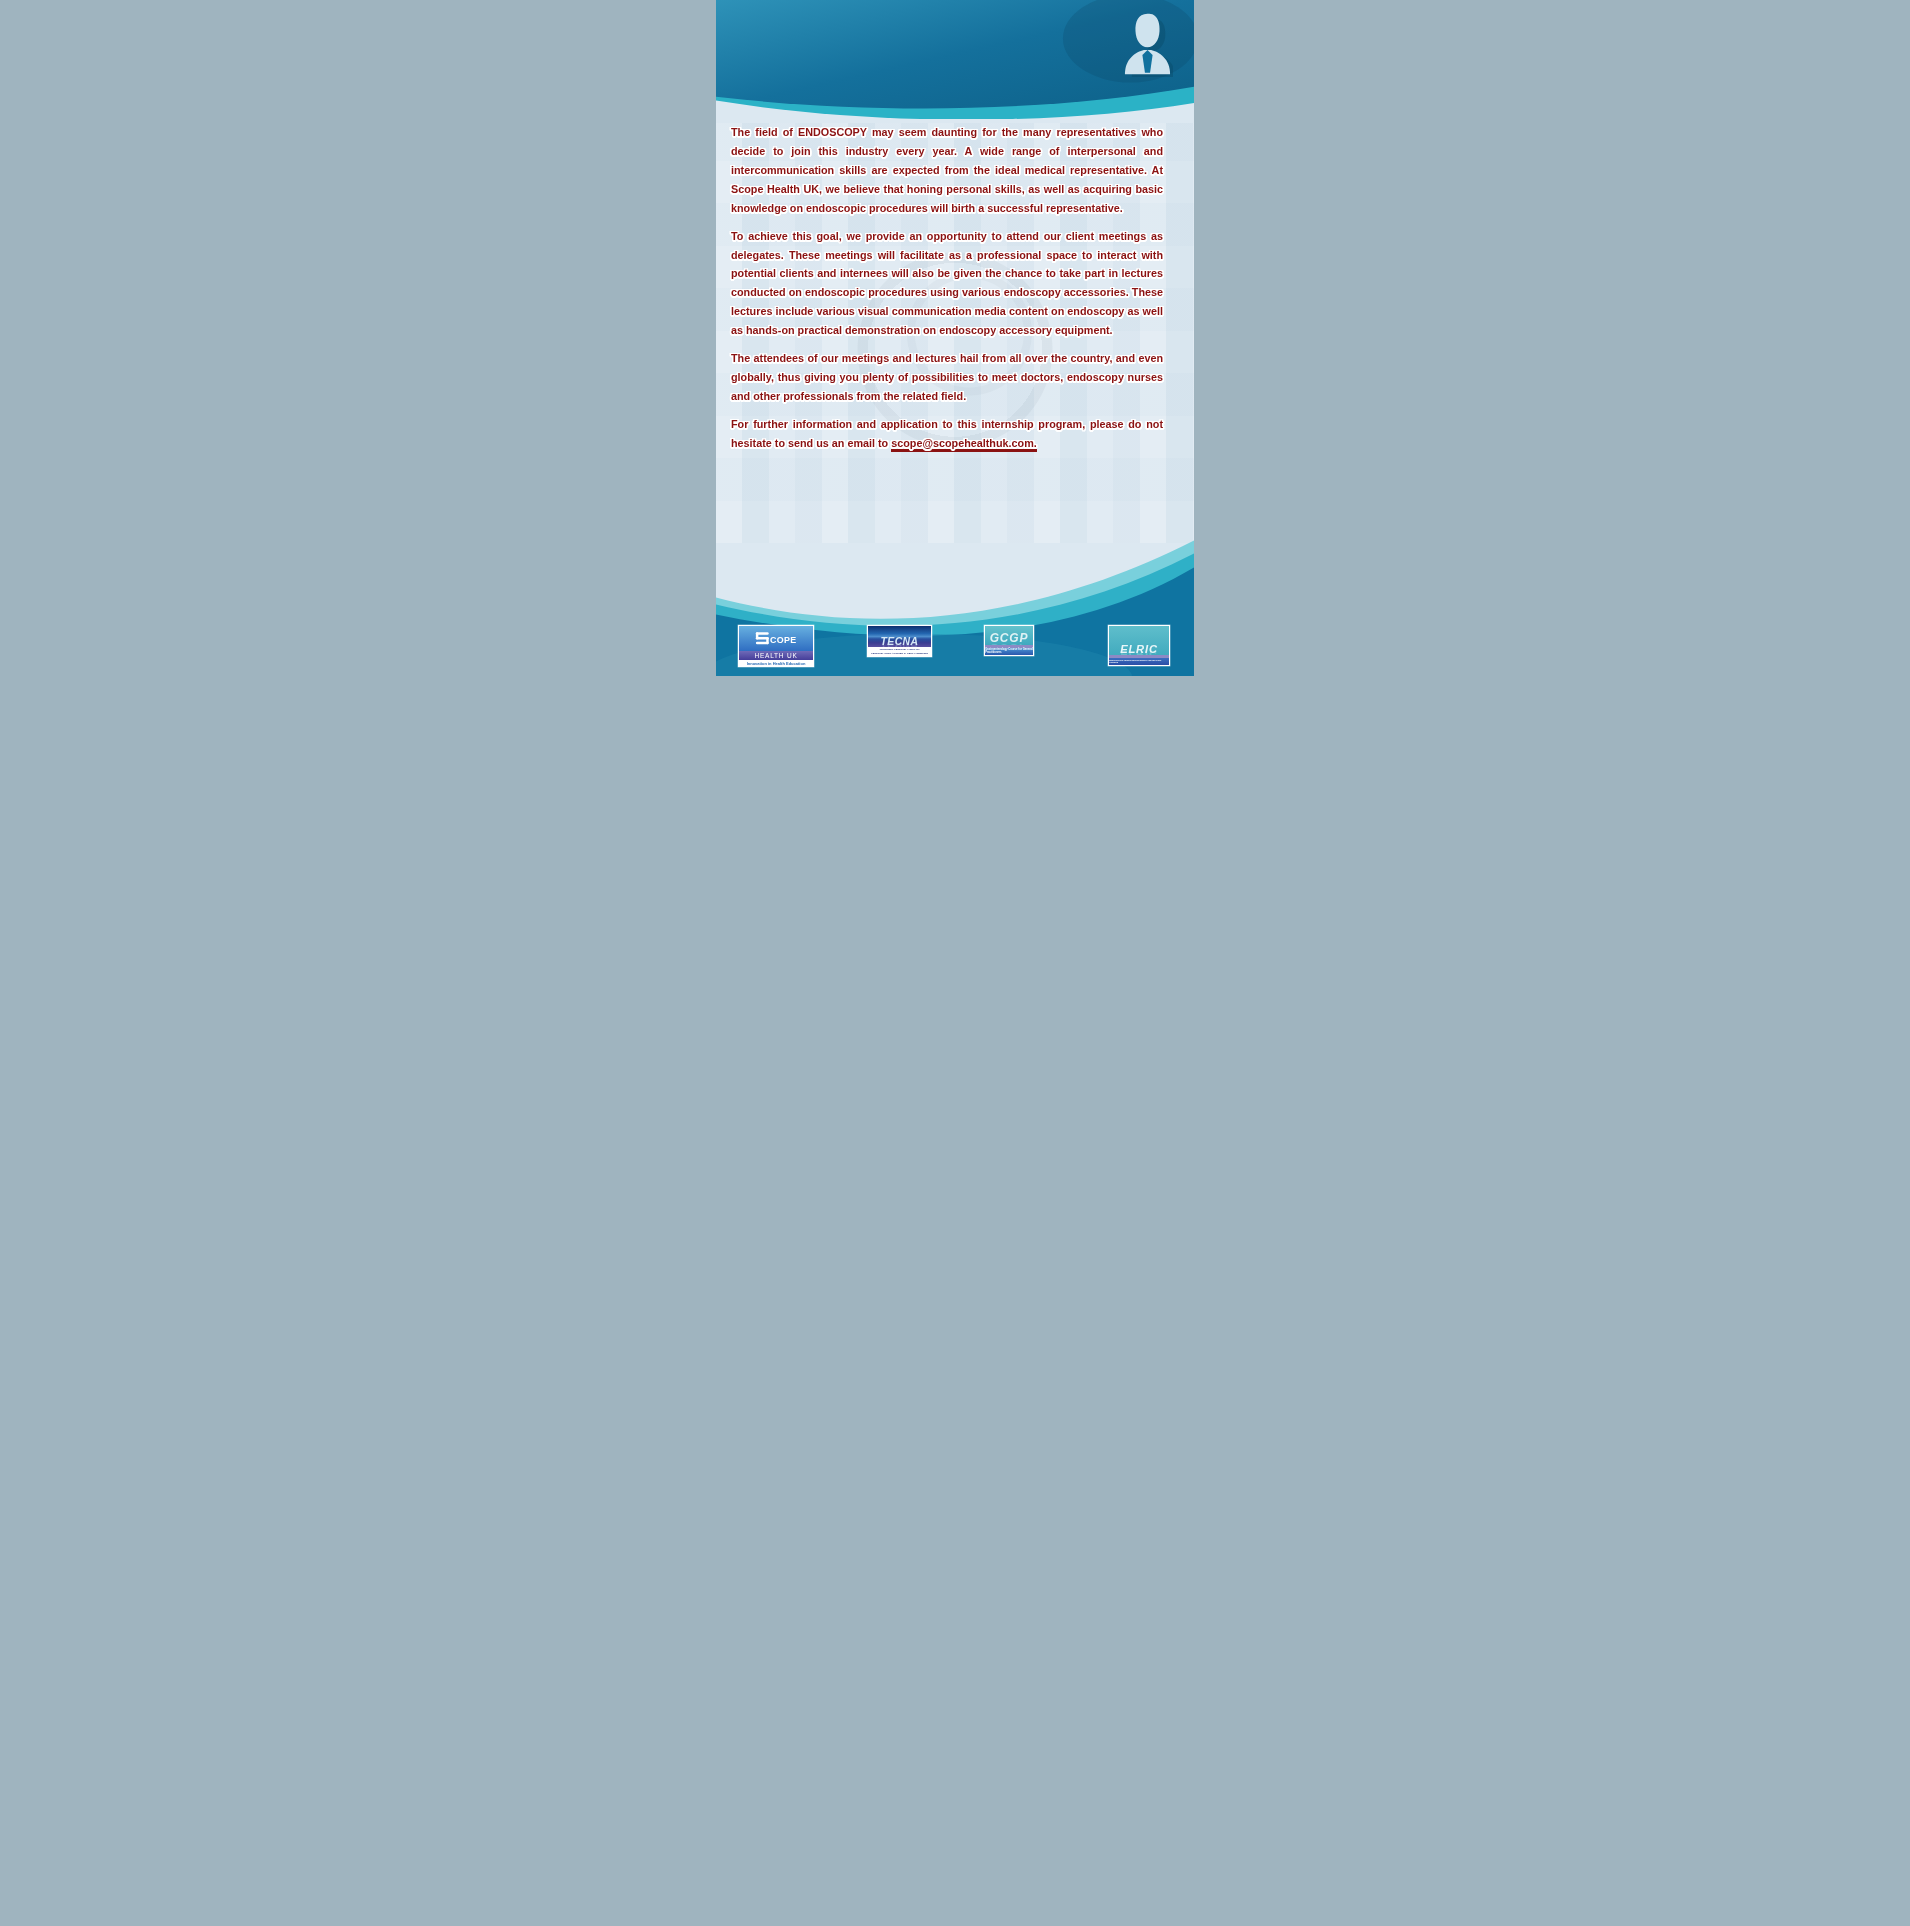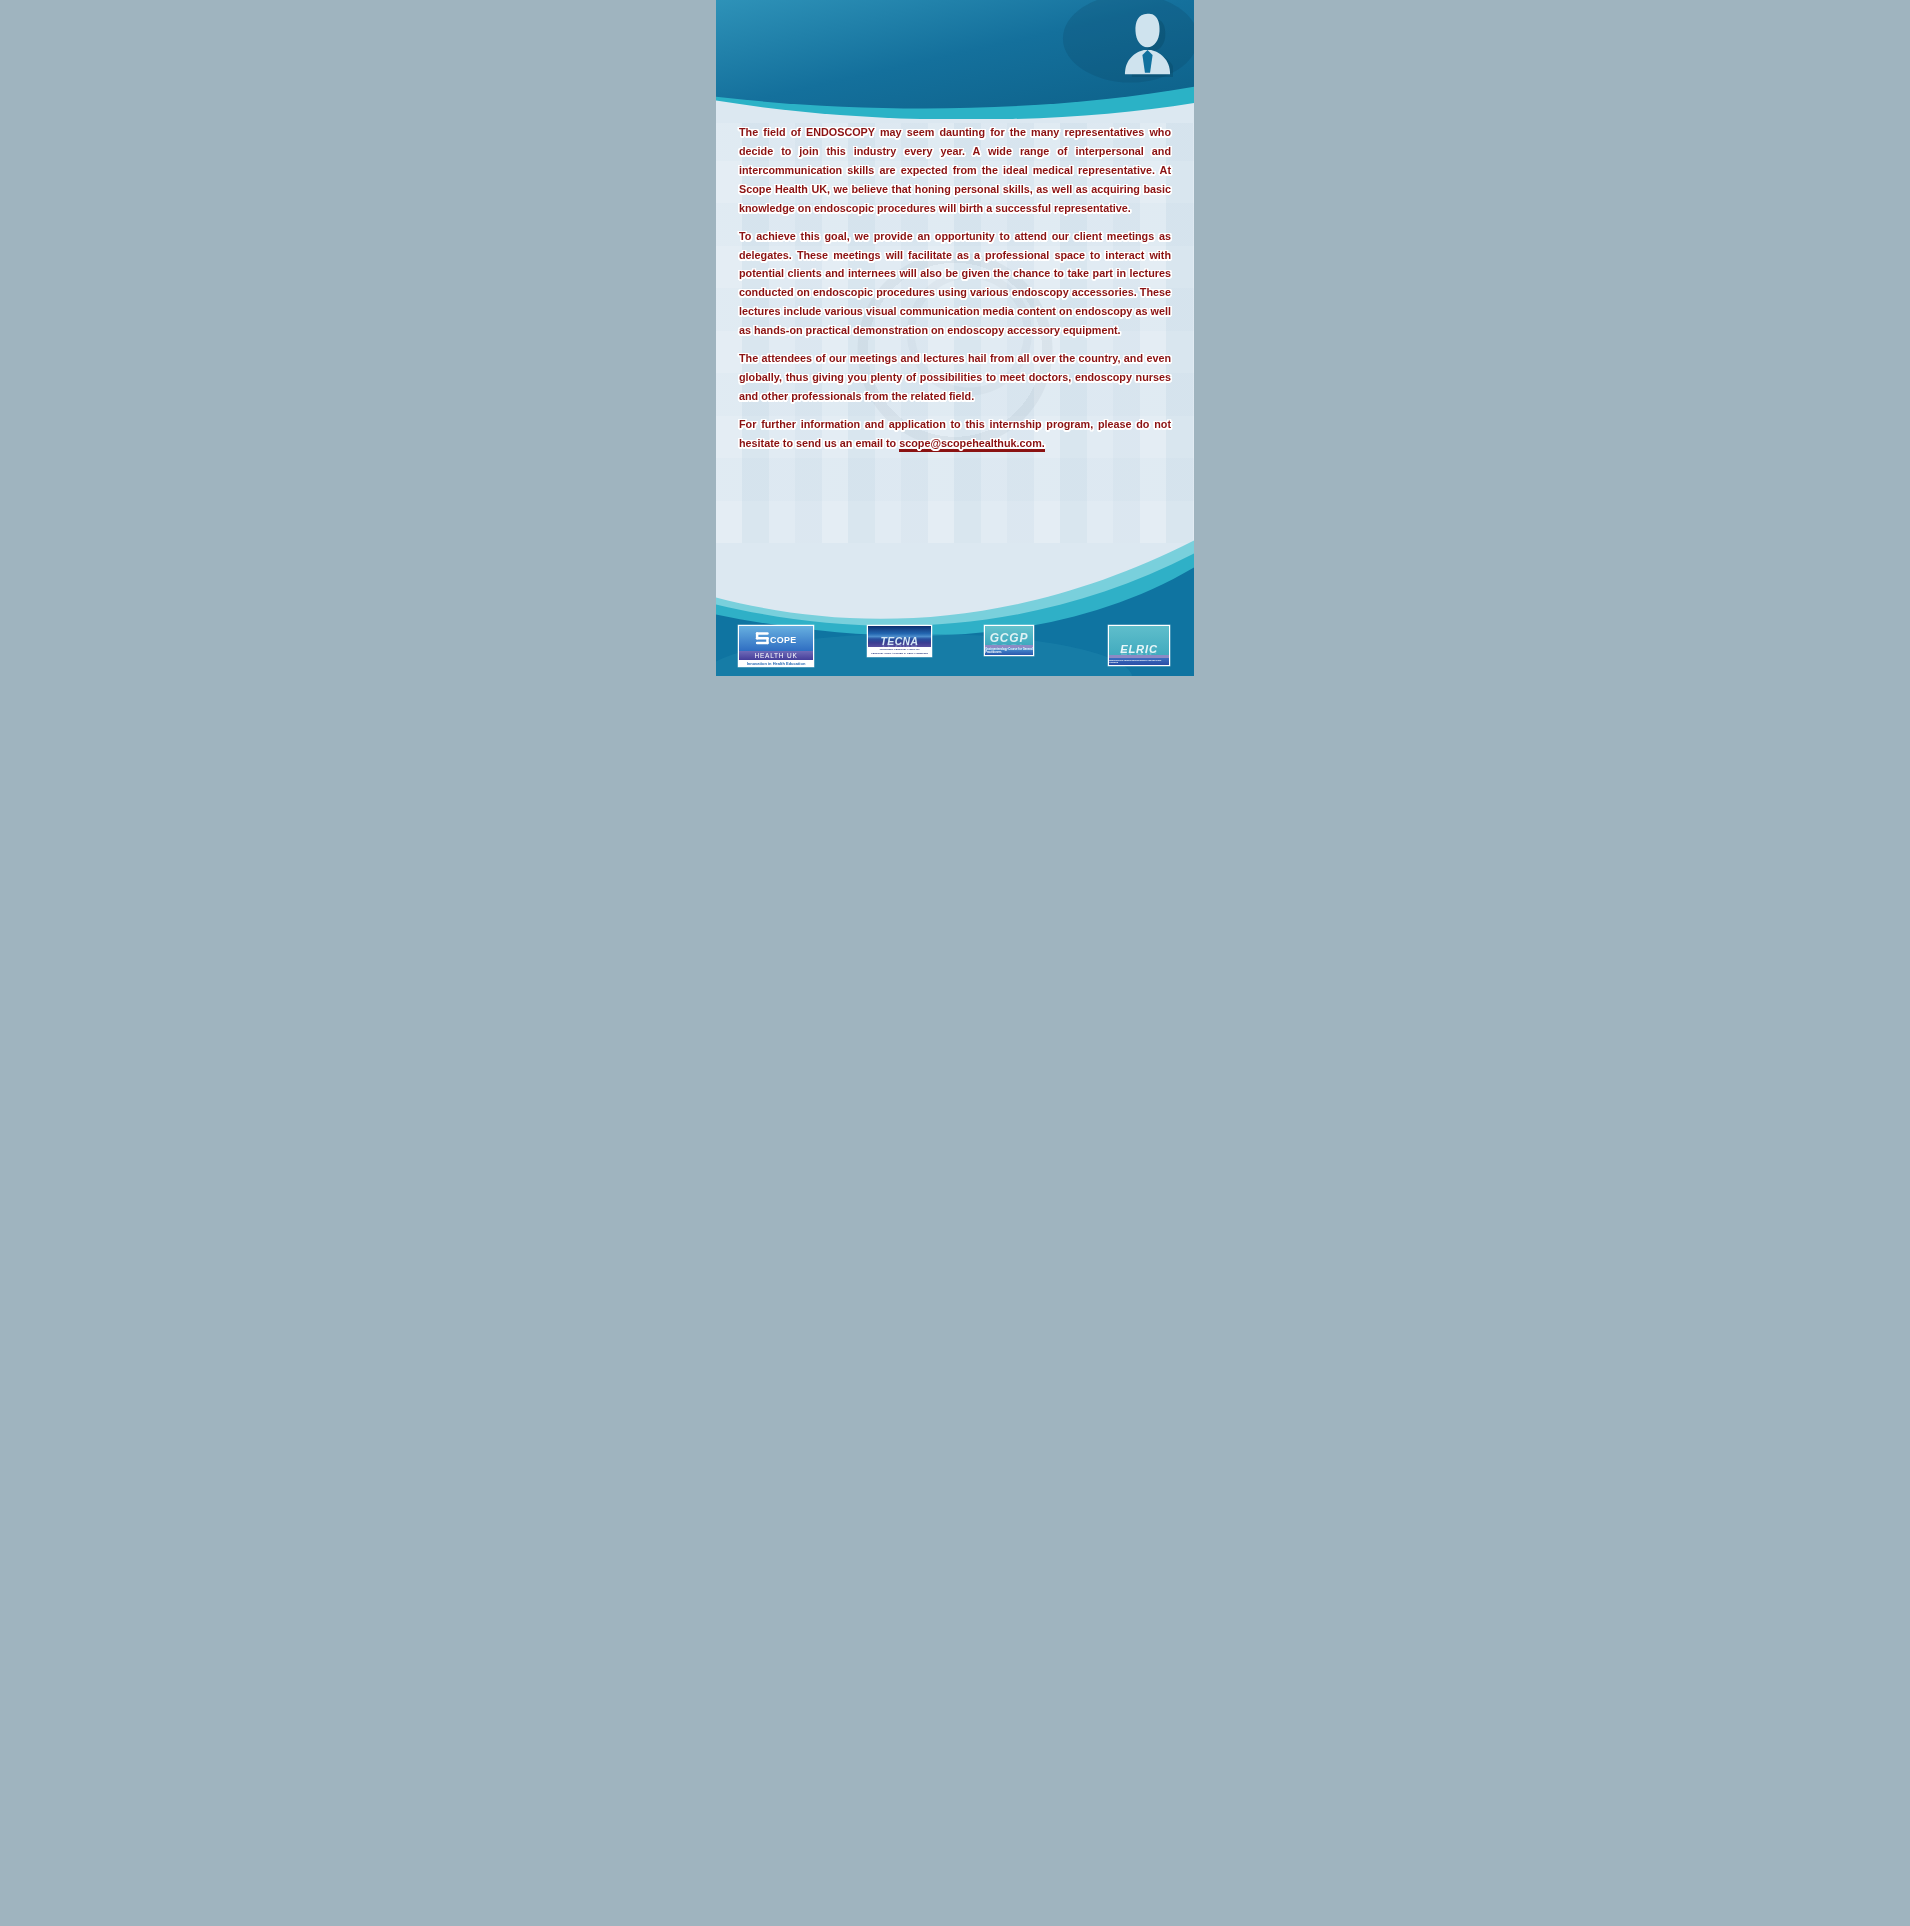--- a/index.html
+++ b/index.html
@@ -22,21 +22,21 @@
   
   .collage{
     position:absolute;left:0;right:0;top:123px;bottom:133px;opacity:.55;pointer-events:none;
     background:
       radial-gradient(circle at 50% 54%, rgba(0,0,0,0) 87px, rgba(55,75,95,.10) 87px, rgba(55,75,95,.10) 97px, rgba(0,0,0,0) 98px),
       radial-gradient(circle at 53% 50%, rgba(0,0,0,0) 54px, rgba(55,75,95,.07) 55px, rgba(55,75,95,.07) 62px, rgba(0,0,0,0) 63px),
       repeating-linear-gradient(90deg, rgba(255,255,255,.30) 0 26px, rgba(187,208,223,.25) 26px 53px, rgba(255,255,255,.16) 53px 79px, rgba(203,219,231,.28) 79px 106px),
       repeating-linear-gradient(0deg, rgba(255,255,255,.14) 0 42px, rgba(196,214,227,.16) 42px 85px);
   }
   
-  .content{position:absolute;top:123px;left:23px;width:432px;}
+  .content{position:absolute;top:123px;left:15px;width:432px;}
   .content p{
     margin:0 0 9.2px 0;font-size:10.8px;font-weight:bold;color:#8b1212;
     line-height:1.75;text-align:justify;
     text-shadow:
       -1.2px -1.2px 0 #fff, 1.2px -1.2px 0 #fff, -1.2px 1.2px 0 #fff, 1.2px 1.2px 0 #fff,
       -1.5px 0 0 #fff, 1.5px 0 0 #fff, 0 -1.5px 0 #fff, 0 1.5px 0 #fff,
       -0.8px -1.5px 0 #fff, 0.8px 1.5px 0 #fff, 1.5px 0.8px 0 #fff, -1.5px -0.8px 0 #fff,
       0.8px -1.5px 0 #fff, -0.8px 1.5px 0 #fff, 1.5px -0.8px 0 #fff, -1.5px 0.8px 0 #fff;
   }
   .email-link{

